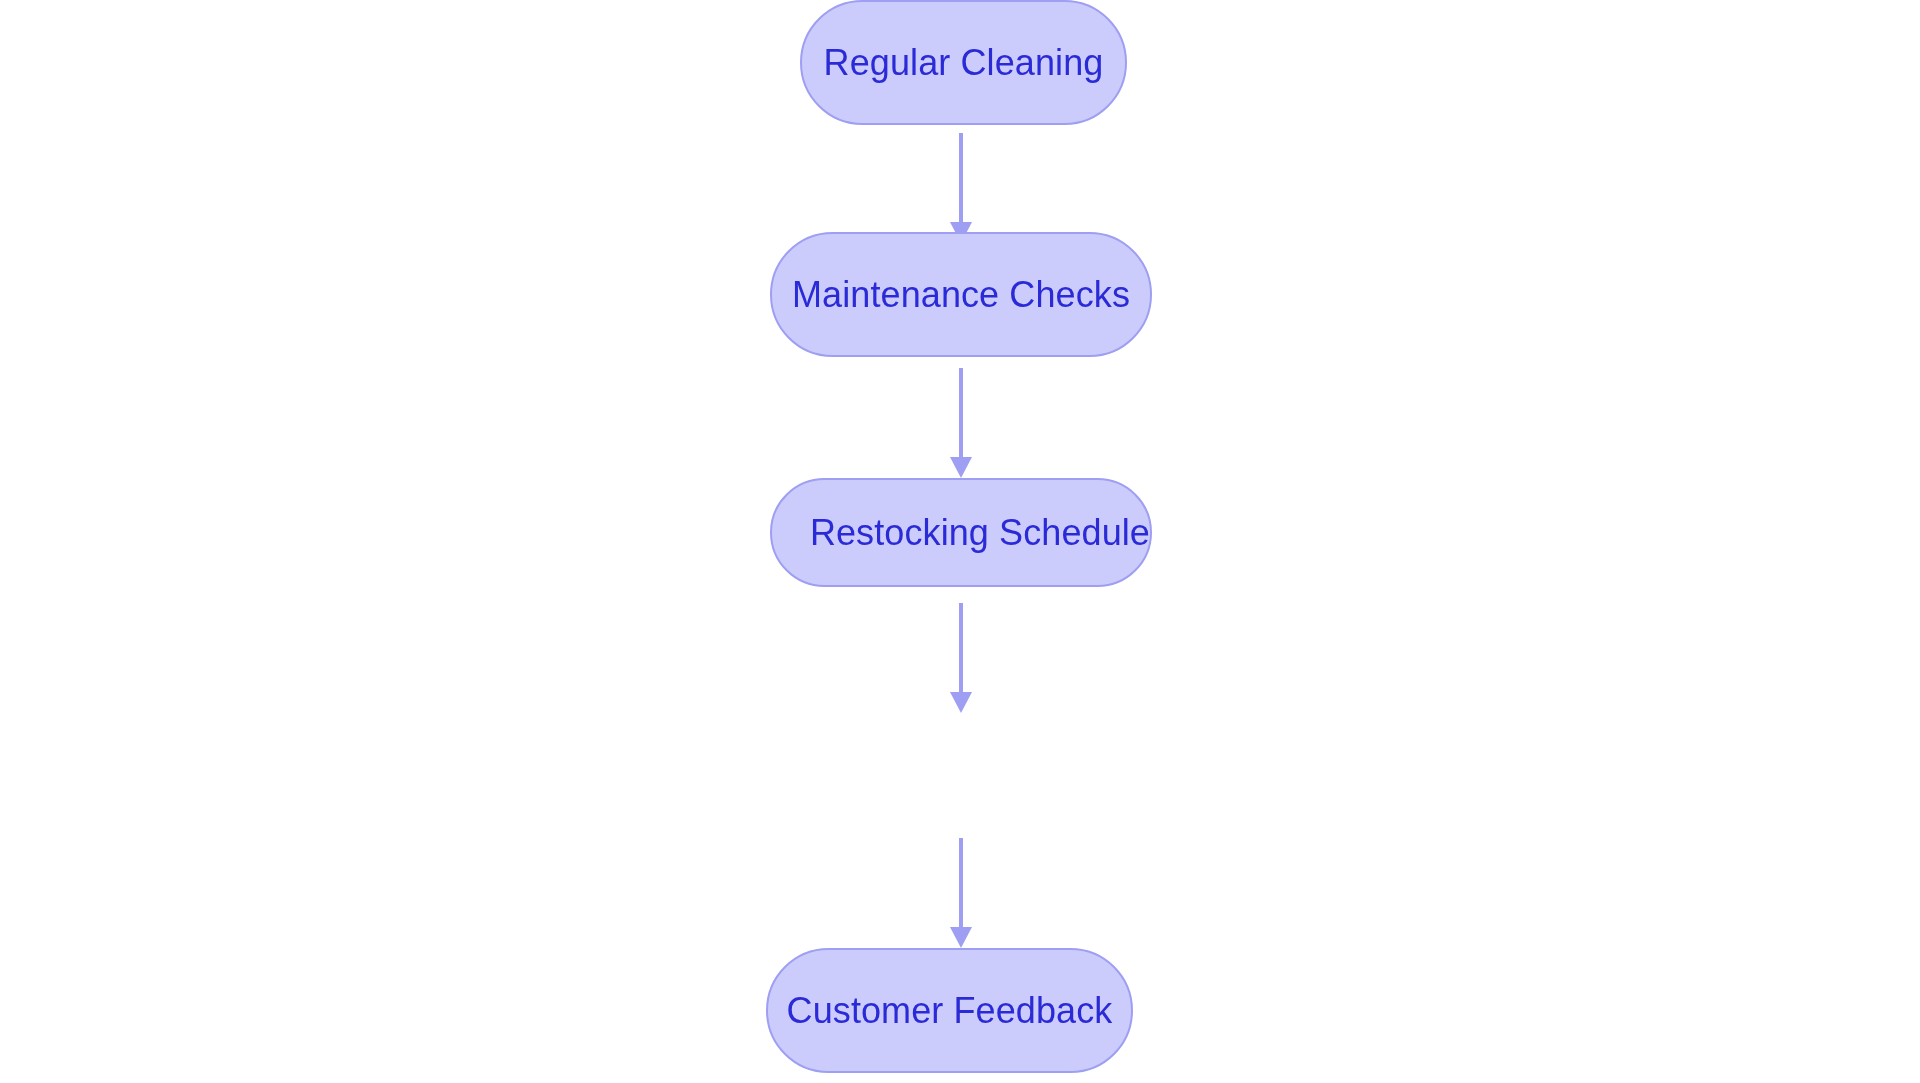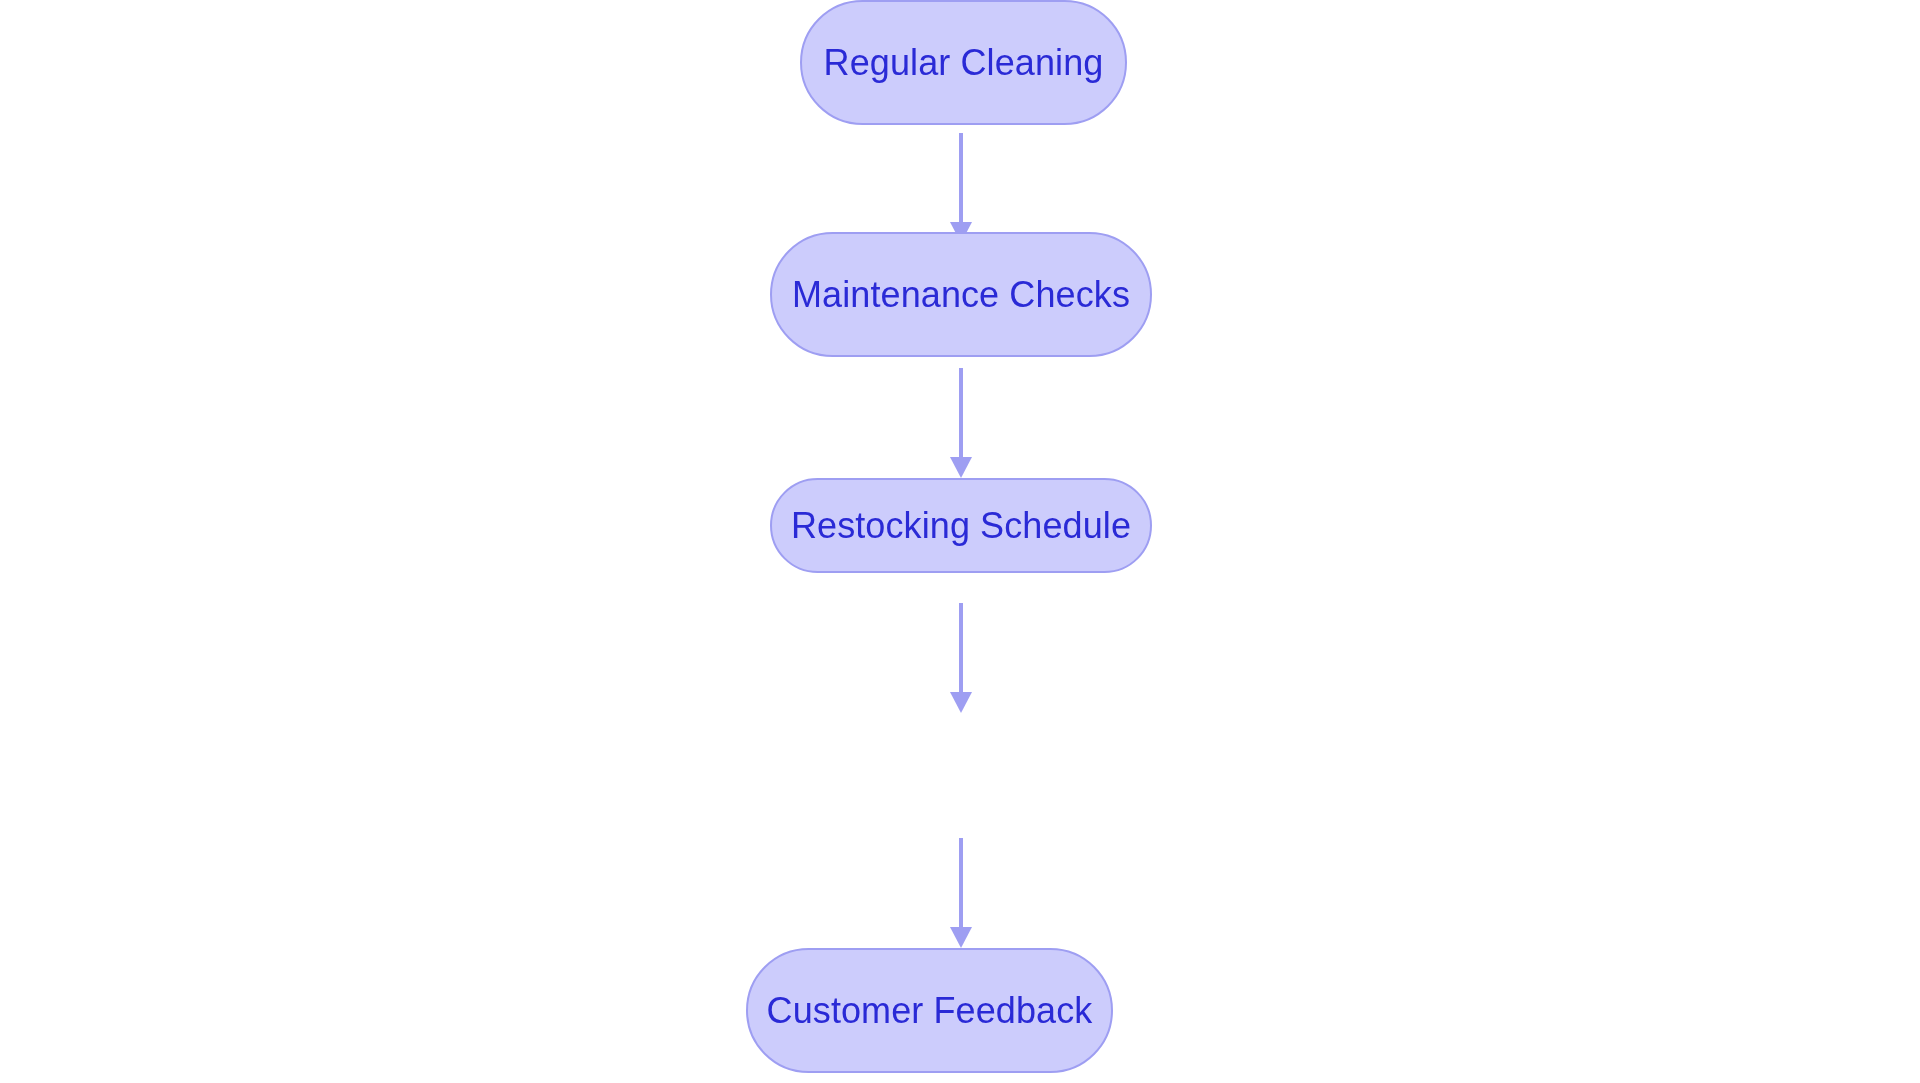--- a/index.html
+++ b/index.html
@@ -44,23 +44,23 @@
     line-height: 1;
     letter-spacing: 0.1px;
     white-space: nowrap;
     text-align: center;
     user-select: none;
   }
 
   
   .node-1 { left: 800px;  top: 0;    width: 327px; height: 125px; }
   .node-2 { left: 770px;  top: 232px;  width: 382px; height: 125px; }
-  .node-3 { left: 770px;  top: 478px;  width: 382px; height: 95px; }
+  .node-3 { left: 770px;  top: 478px;  width: 382px; height: 109px; justify-content: flex-end; }
   .node-4 { left: 784px;  top: 713px;  width: 356px; height: 125px; }
-  .node-5 { left: 746px;  top: 948px;  width: 367px; height: 125px; }
+  .node-5 { left: 766px;  top: 948px;  width: 367px; height: 125px; }
 
   
   .connector {
     position: absolute;
     left: 955px;
     width: 12px;
   }
   .connector .conn-line {
     position: absolute;
     left: 4px;

